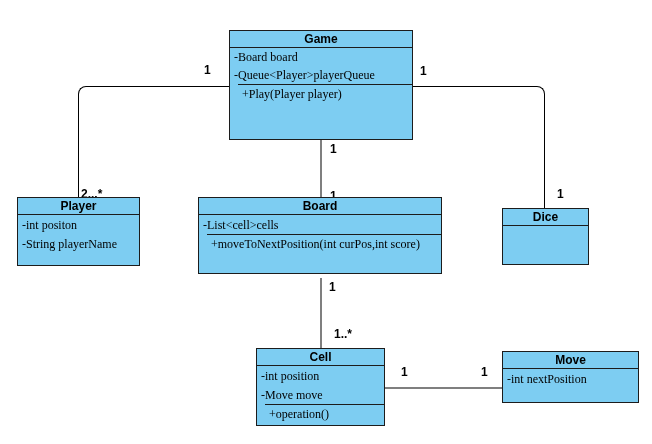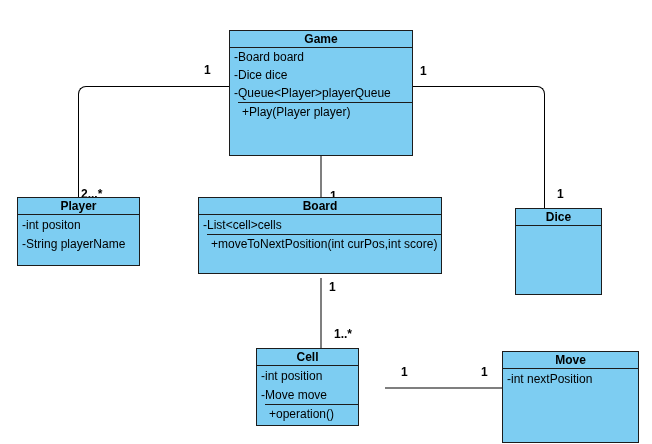--- a/index.html
+++ b/index.html
@@ -20,31 +20,31 @@
     border:1.5px solid var(--border);font-size:12px;
   }
   .cls .title{
     font-weight:bold;text-align:center;height:16px;line-height:16px;
     border-bottom:1.5px solid var(--border);overflow:hidden;
   }
   .comp{box-sizing:border-box;}
   .comp.sep{border-top:1.5px solid var(--border);margin-left:8px;}
   .row{
     height:17px;line-height:17px;padding:1px 22px 0 4px;
-    white-space:nowrap;overflow:hidden;
+    white-space:nowrap;overflow:hidden;font-family:Liberation Serif, serif;
   }
-  #box-game  {left:229px;top:30px; width:184px;height:126px;}
+  #box-game  {left:229px;top:30px; width:184px;height:110px;}
   #box-player{left:17px; top:197px;width:123px;height:69px;}
   #box-player .row{height:18px;line-height:18px;}
   #box-board {left:198px;top:197px;width:244px;height:77px;}
   #box-board .attrs .row{height:18px;line-height:18px;}
-  #box-dice  {left:515px;top:208px;width:87px; height:87px;}
-  #box-cell  {left:256px;top:348px;width:103px;height:78px;}
+  #box-dice  {left:502px;top:208px;width:87px; height:57px;}
+  #box-cell  {left:256px;top:348px;width:129px;height:78px;}
   #box-cell .attrs .row{height:18px;line-height:18px;}
-  #box-move  {left:502px;top:351px;width:137px;height:92px;}
+  #box-move  {left:502px;top:351px;width:137px;height:52px;}
   #box-move .attrs .row{height:18px;line-height:18px;}
   
   .elbow{position:absolute;box-sizing:border-box;}
   #conn-game-player{
     left:78px;top:86px;width:151px;height:123px;
     border-left:1.5px solid var(--link);border-top:1.5px solid var(--link);
     border-top-left-radius:8px;
   }
   #conn-game-dice{
     left:413px;top:86px;width:132px;height:122px;
@@ -87,21 +87,20 @@
   <span class="mult" id="m-gb-dst">1</span>
   <span class="mult" id="m-bc-src">1</span>
   <span class="mult" id="m-bc-dst">1..*</span>
   <span class="mult" id="m-cm-src">1</span>
   <span class="mult" id="m-cm-dst">1</span>
 
   <div class="cls" id="box-game">
     <div class="title">Game</div>
     <div class="comp attrs">
       <div class="row">-Board board</div>
-      <div class="row">-Dice dice</div>
       <div class="row">-Queue&lt;Player&gt;playerQueue</div>
     </div>
     <div class="comp methods sep">
       <div class="row">+Play(Player player)</div>
     </div>
   </div>
 
   <div class="cls" id="box-player">
     <div class="title">Player</div>
     <div class="comp attrs">

